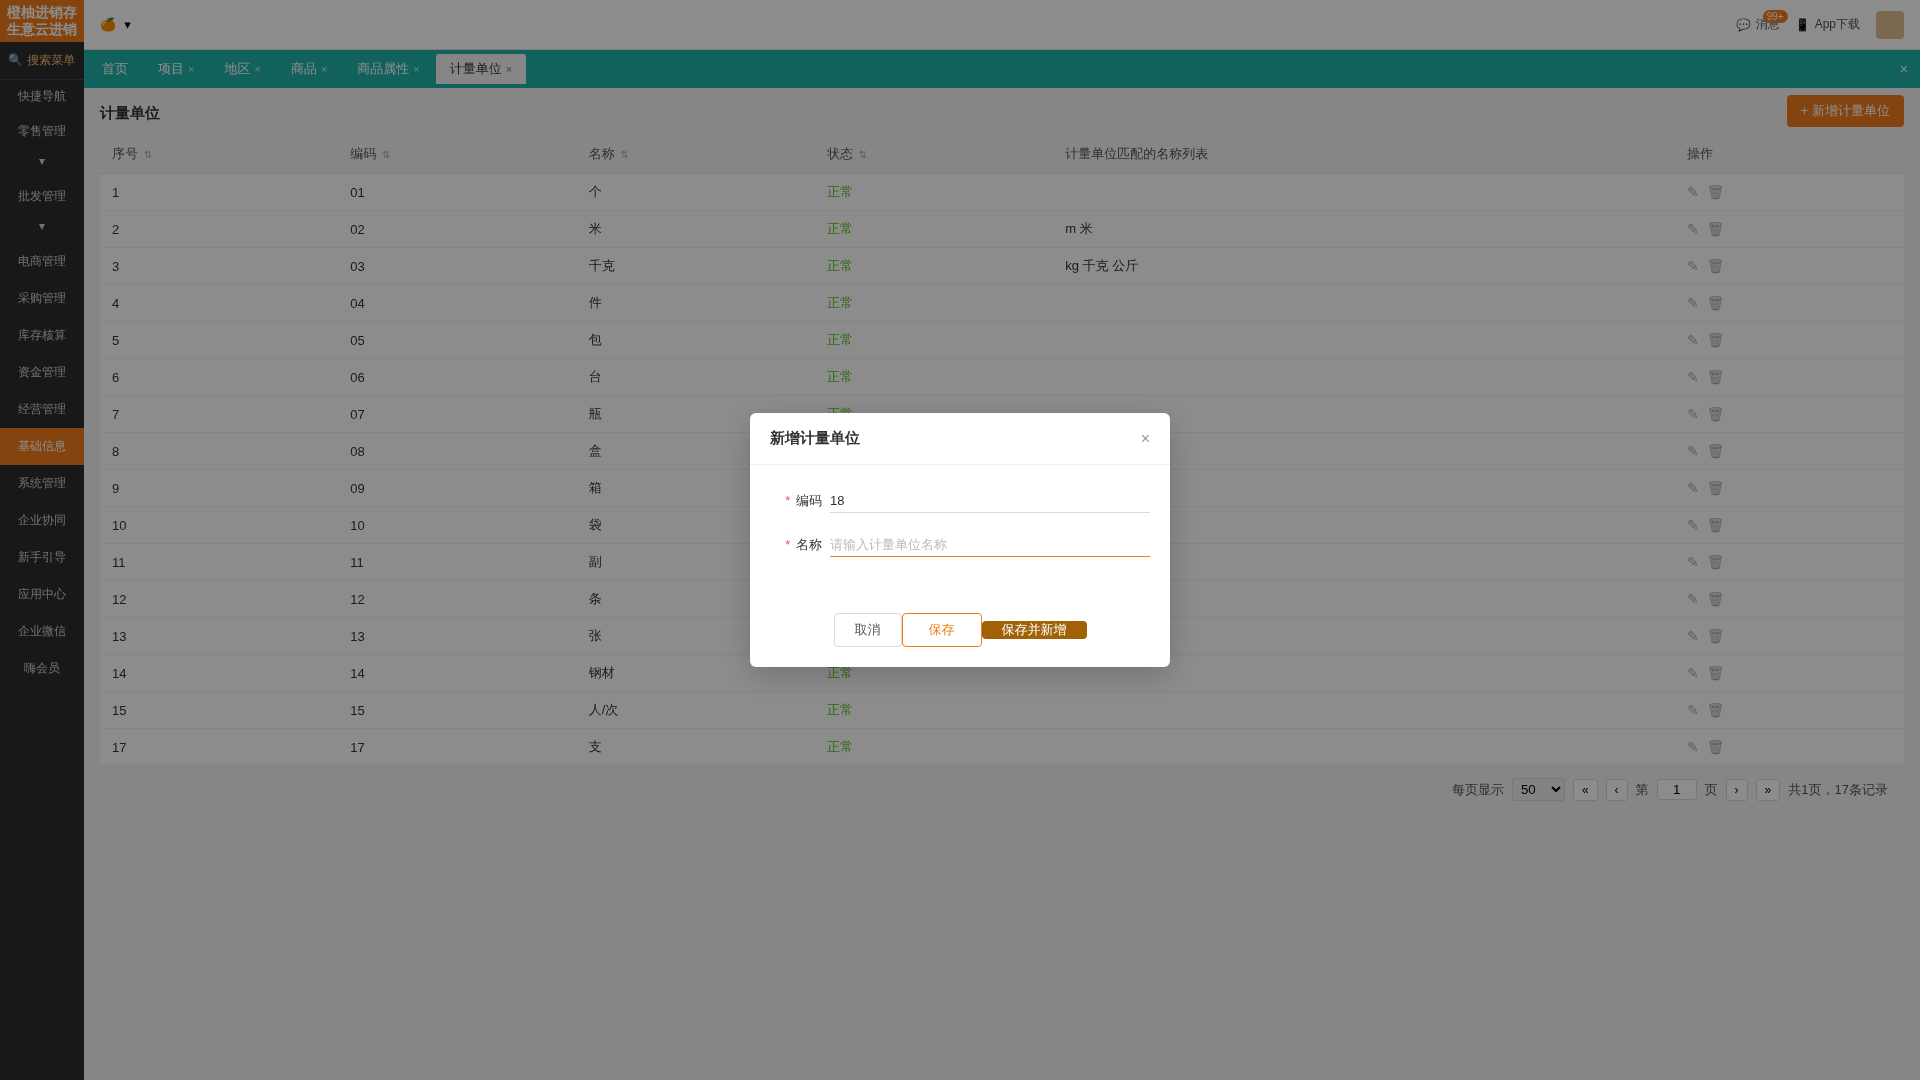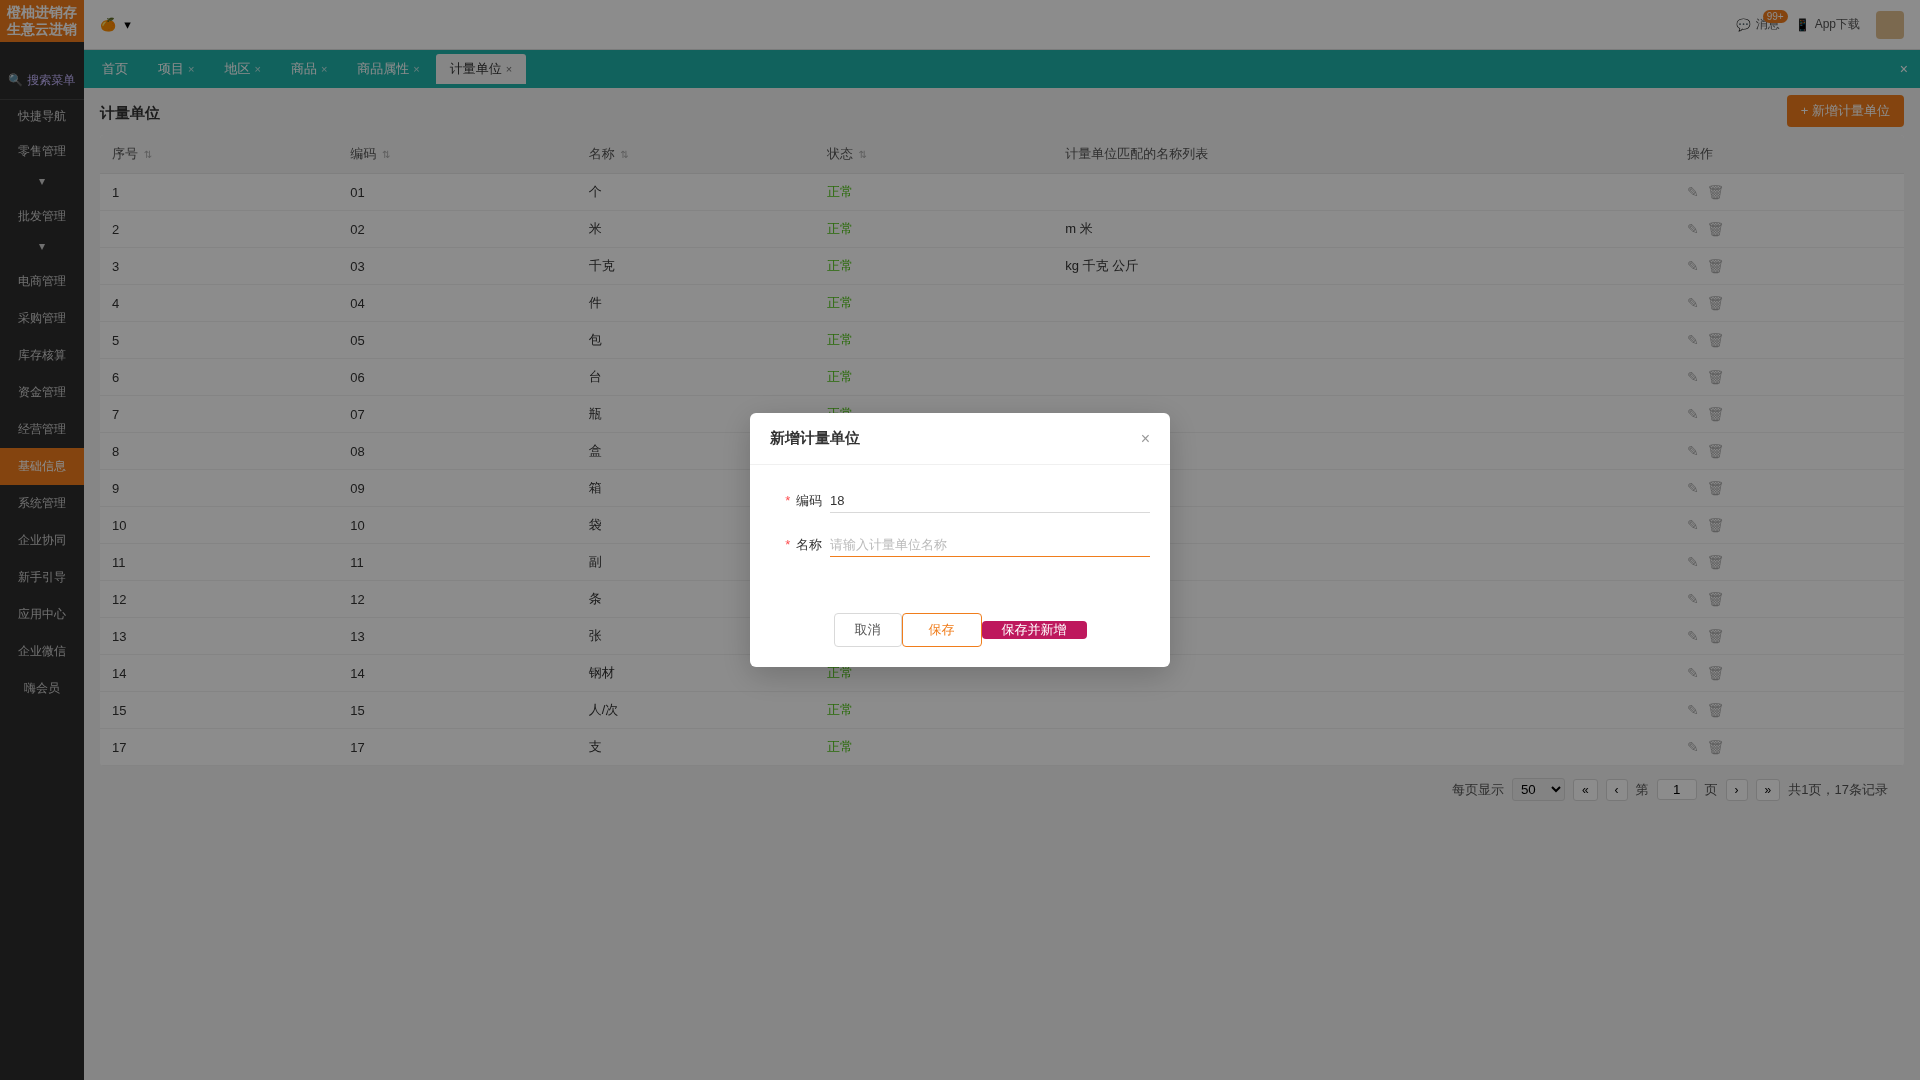--- a/index.html
+++ b/index.html
@@ -2,21 +2,21 @@
 <html><head>
   <meta charset="utf-8">
   <style>
     * { box-sizing: border-box; margin: 0; padding: 0; }
     body { font-family: "Microsoft YaHei", Arial, sans-serif; font-size: 13px; background: #f0f0f0; display: flex; height: 1080px; width: 1920px; overflow: hidden; }
 
     
     .sidebar { width: 84px; background: #2d2d2d; display: flex; flex-direction: column; height: 100%; flex-shrink: 0; }
     .sidebar-logo { height: 42px; background: #f07d1c; display: flex; align-items: center; justify-content: center; }
     .sidebar-logo-text { color: white; font-size: 14px; font-weight: bold; line-height: 1.2; text-align: center; }
-    .sidebar-search { padding: 10px 8px; color: #c4b5fd; font-size: 12px; cursor: pointer; text-align: center; border-bottom: 1px solid #444; margin-top: 20px; }
+    .sidebar-search { padding: 10px 8px; color: #fdba74; font-size: 12px; cursor: pointer; text-align: center; border-bottom: 1px solid #444; }
     .sidebar-nav-header { padding: 8px 8px; color: #ccc; font-size: 12px; cursor: pointer; display: flex; align-items: center; justify-content: center; gap: 4px; }
     .sidebar-item { padding: 10px 8px; color: #ccc; font-size: 12px; cursor: pointer; text-align: center; display: flex; flex-direction: column; align-items: center; gap: 14px; }
     .sidebar-item.active { background: #f07d1c; color: white; }
 
     
     .main { flex: 1; display: flex; flex-direction: column; overflow: hidden; }
 
     
     .topbar { height: 50px; background: #fff; display: flex; align-items: center; padding: 0 16px; border-bottom: 1px solid #e0e0e0; gap: 16px; justify-content: space-between; }
     .topbar-left { display: flex; align-items: center; gap: 8px; }
@@ -68,21 +68,21 @@
     .modal-body { padding: 24px 20px; }
     .form-item { display: flex; align-items: center; margin-bottom: 20px; }
     .form-label { width: 60px; text-align: right; font-size: 13px; color: #333; padding-right: 8px; flex-shrink: 0; }
     .required-mark { color: #ff4d4f; margin-right: 2px; }
     .form-input { flex: 1; border: none; border-bottom: 1px solid #d9d9d9; padding: 4px 0; font-size: 13px; color: #333; outline: none; }
     .form-input.active-input { border-bottom-color: #f07d1c; }
     .form-input::placeholder { color: #bbb; }
     .modal-footer { padding: 12px 20px 20px; display: flex; align-items: center; justify-content: center; gap: 0; }
     .btn-cancel { padding: 7px 20px; border: 1px solid #d9d9d9; background: white; color: #555; border-radius: 4px; cursor: pointer; font-size: 13px; }
     .btn-save { padding: 7px 26px; border: 1px solid #f07d1c; background: white; color: #f07d1c; border-radius: 4px; cursor: pointer; font-size: 13px; }
-    .btn-save-new { padding: 0 20px; border: none; background: #be185d; color: white; border-radius: 4px; cursor: pointer; font-size: 13px; }
+    .btn-save-new { padding: 0 20px; border: none; background: #a16207; color: white; border-radius: 4px; cursor: pointer; font-size: 13px; }
 
     .clearfix::after { content: ""; display: table; clear: both; }
   </style>
 </head>
 <body>
 
 <div class="sidebar">
   <div class="sidebar-logo">
     <div class="sidebar-logo-text">橙柚进销存<br>生意云进销</div>
   </div>

